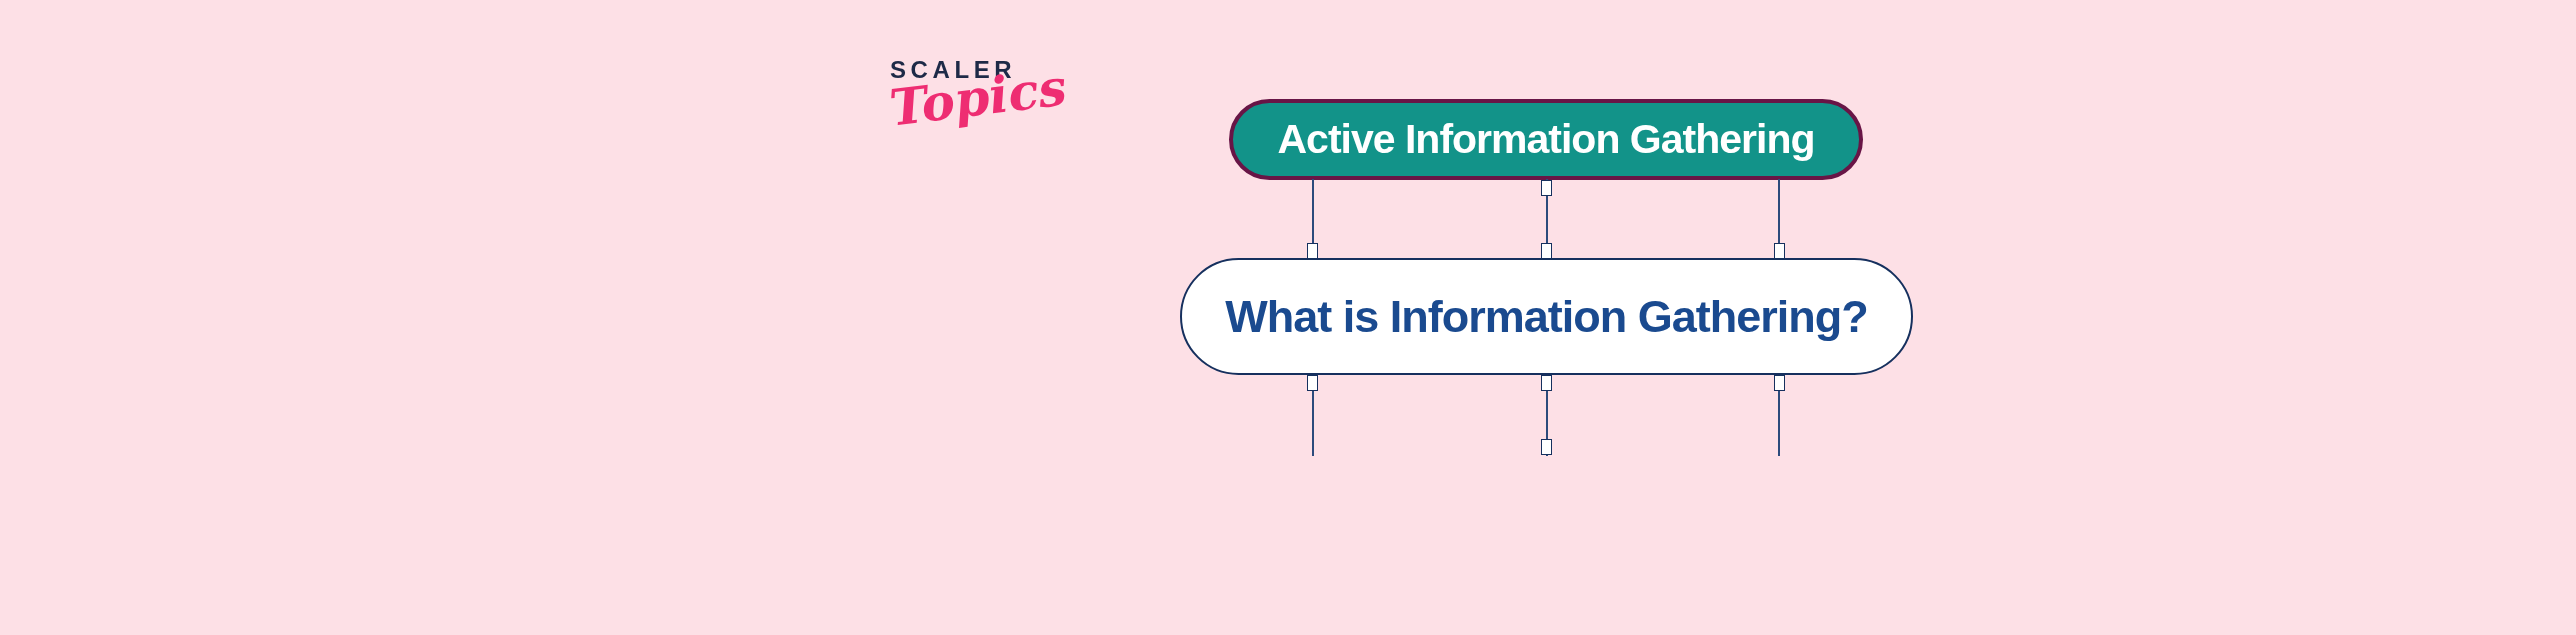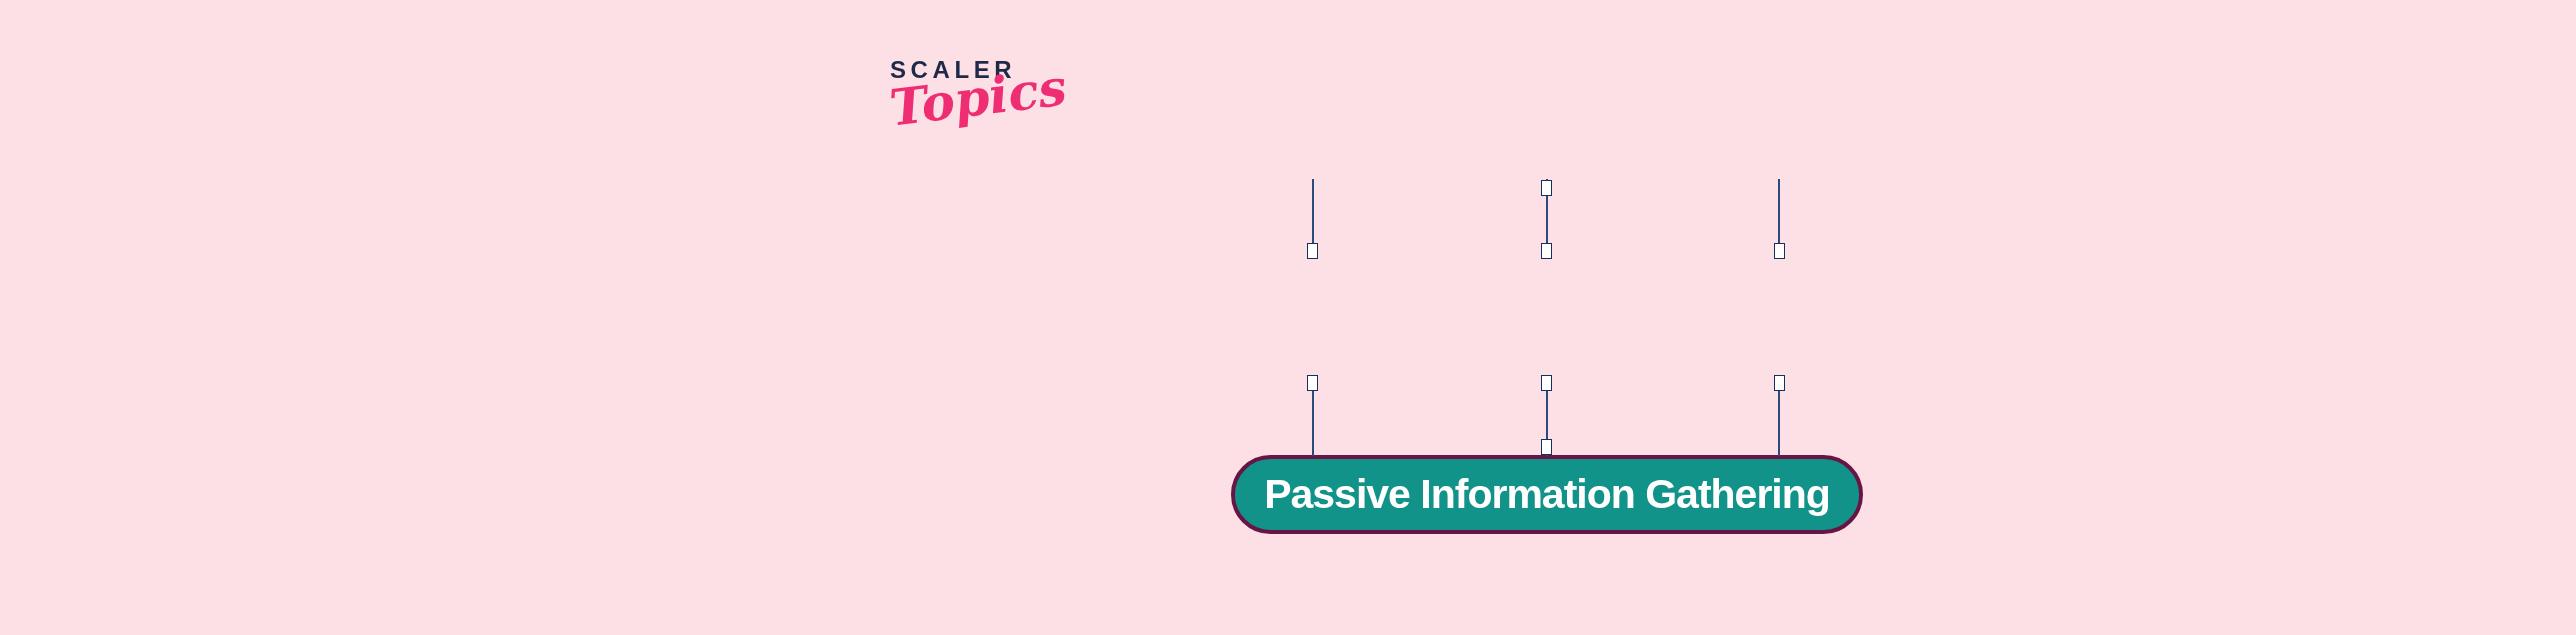--- a/index.html
+++ b/index.html
@@ -141,20 +141,23 @@
 
   <div class="handle x-mid   y-below-top" style="background: rgb(255, 255, 255); border-color: rgb(22, 48, 94);"></div>
   <div class="handle x-left  y-above-center" style="background: rgb(255, 255, 255); border-color: rgb(22, 48, 94);"></div>
   <div class="handle x-mid   y-above-center" style="background: rgb(255, 255, 255); border-color: rgb(22, 48, 94);"></div>
   <div class="handle x-right y-above-center" style="background: rgb(255, 255, 255); border-color: rgb(22, 48, 94);"></div>
   <div class="handle x-left  y-below-center" style="background: rgb(255, 255, 255); border-color: rgb(22, 48, 94);"></div>
   <div class="handle x-mid   y-below-center" style="background: rgb(255, 255, 255); border-color: rgb(22, 48, 94);"></div>
   <div class="handle x-right y-below-center" style="background: rgb(255, 255, 255); border-color: rgb(22, 48, 94);"></div>
   <div class="handle x-mid   y-above-bottom" style="background: rgb(255, 255, 255); border-color: rgb(22, 48, 94);"></div>
 
+  <div class="pill pill-top" style="background: rgb(18, 147, 137); border-color: rgb(104, 21, 70); color: rgb(255, 255, 255);">
+    <span>Active Information Gathering</span>
+  </div>
 
+  <div class="pill pill-center" style="background: rgb(255, 255, 255); border-color: rgb(22, 48, 94); color: rgb(26, 74, 143);">
+    <span>What is Information Gathering?</span>
+  </div>
 
-  <div class="pill pill-bottom" style="background: rgb(18, 147, 137); border-color: rgb(104, 21, 70); color: rgb(255, 255, 255);">
-    <span>Passive Information Gathering</span>
-  </div>
 
 </div>
 
 
 </body></html>

